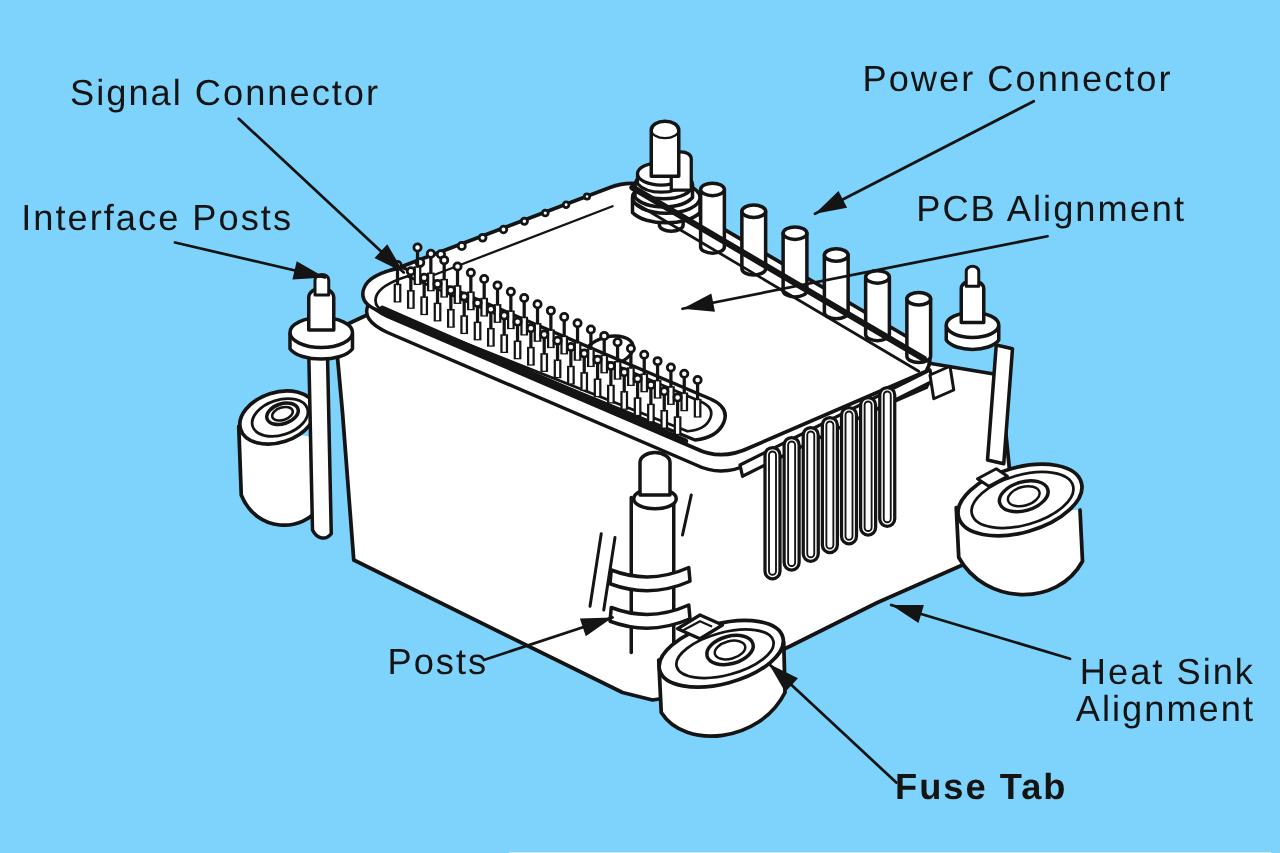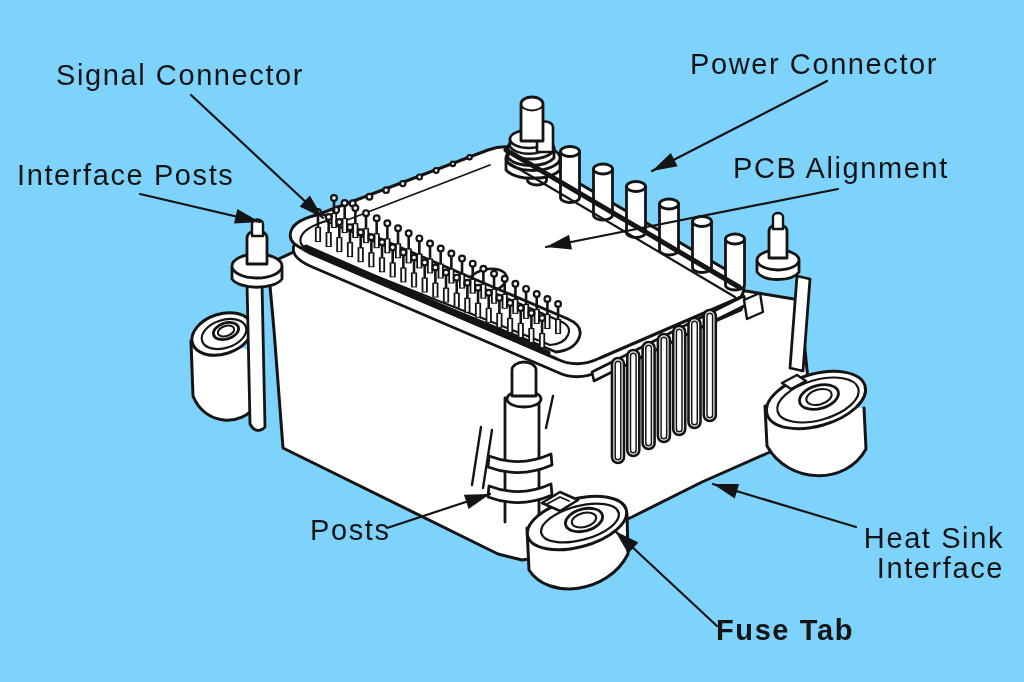--- a/index.html
+++ b/index.html
@@ -345,16 +345,16 @@
   </g>
 </svg>
 
   <div class="callout" style="left:56px;top:60px;">Signal Connector</div>
   <div class="callout" style="left:17px;top:160px;">Interface Posts</div>
   <div class="callout" style="left:690px;top:49px;">Power Connector</div>
   <div class="callout" style="left:733px;top:153px;">PCB Alignment</div>
   <div class="callout" style="left:310px;top:515px;">Posts</div>
   <div class="callout right" style="right:20px;top:511px;margin-top:12px;">
     <div>Heat Sink</div>
-    <div>Interface</div>
+    <div>Alignment</div>
   </div>
   <div class="callout" style="left:716px;top:615px;font-weight:bold;">Fuse Tab</div>
 </div>
 
 </body></html>

